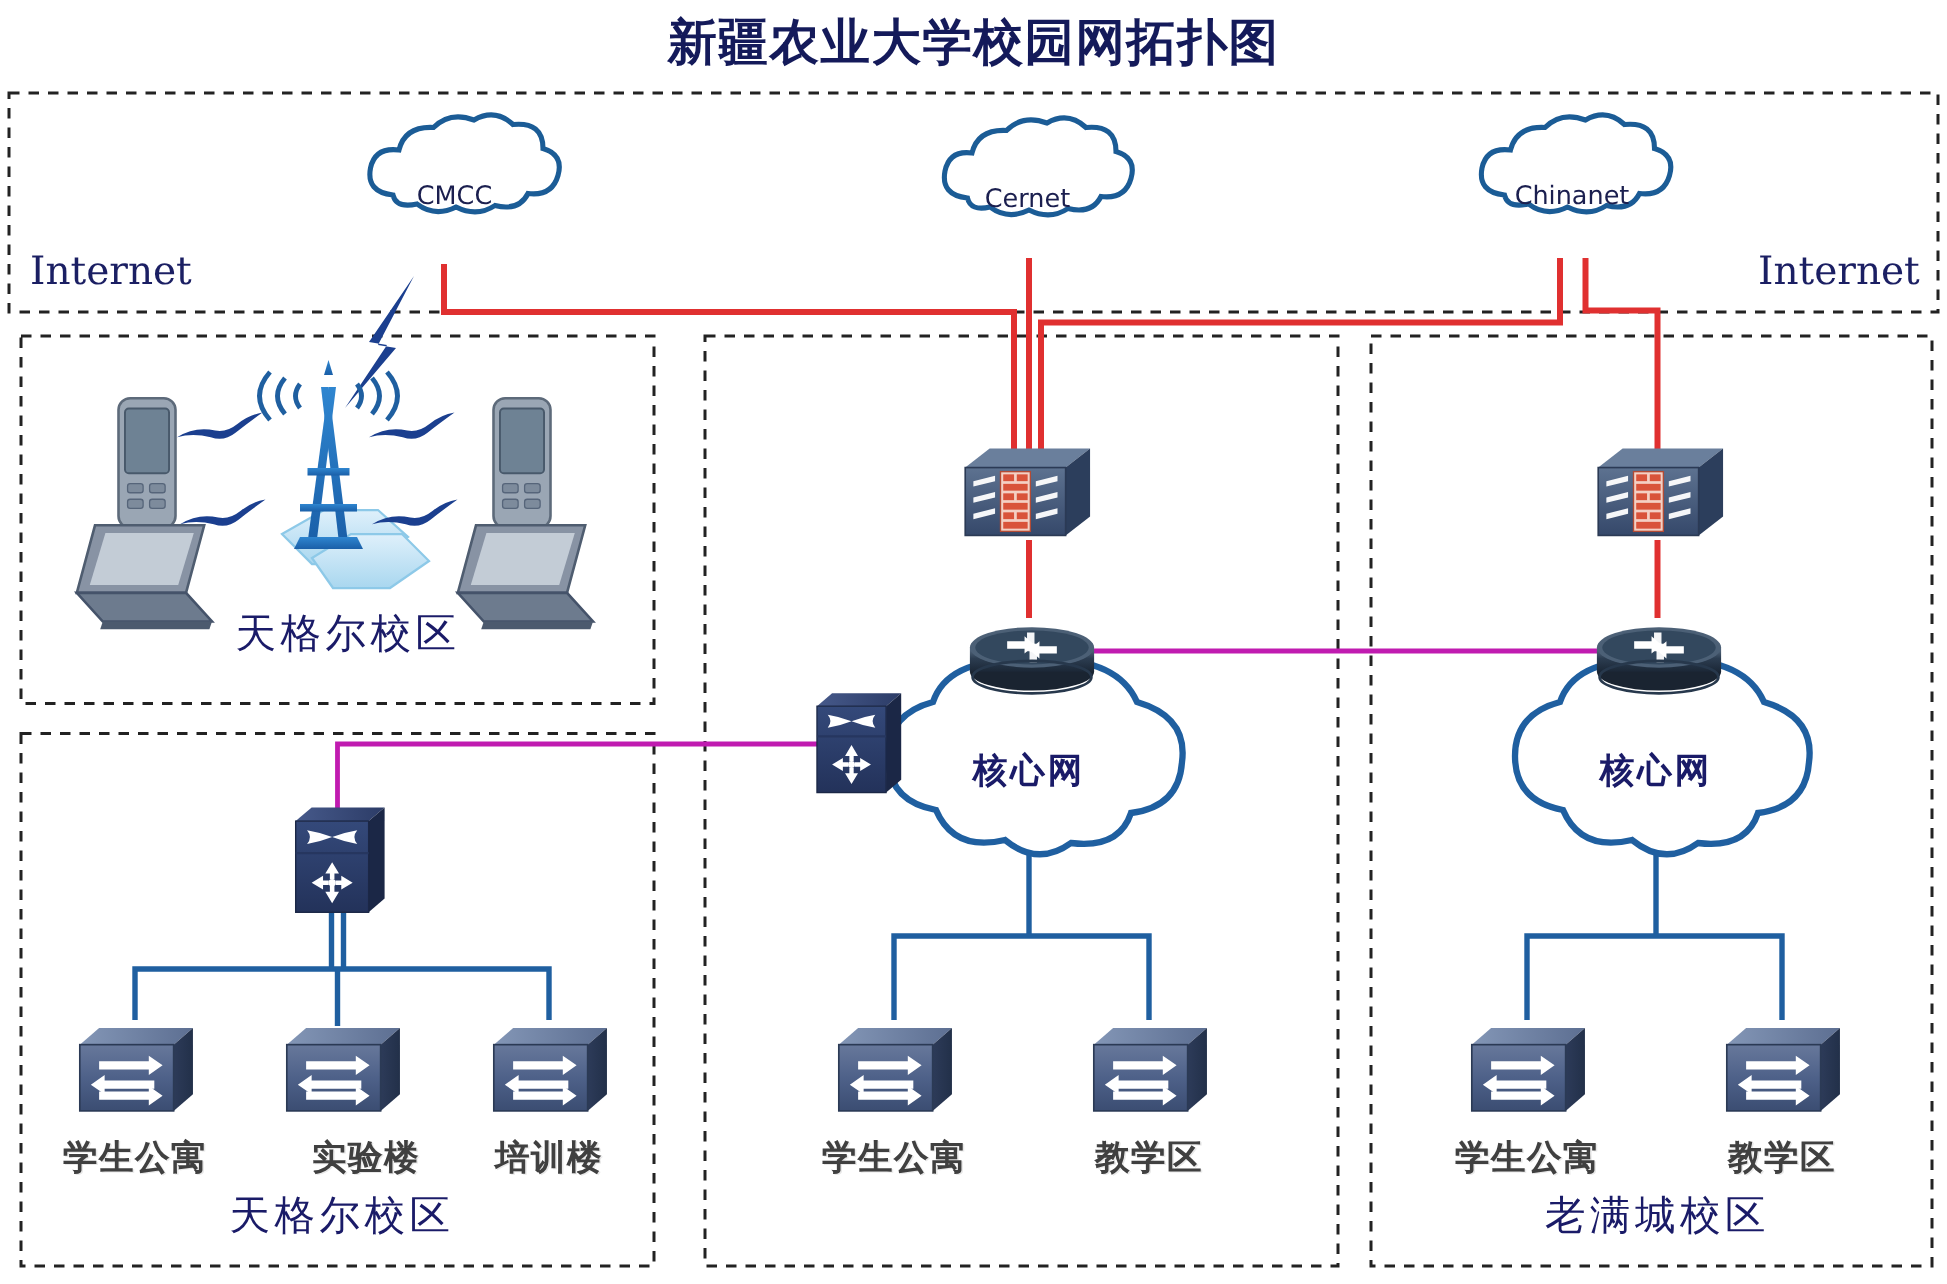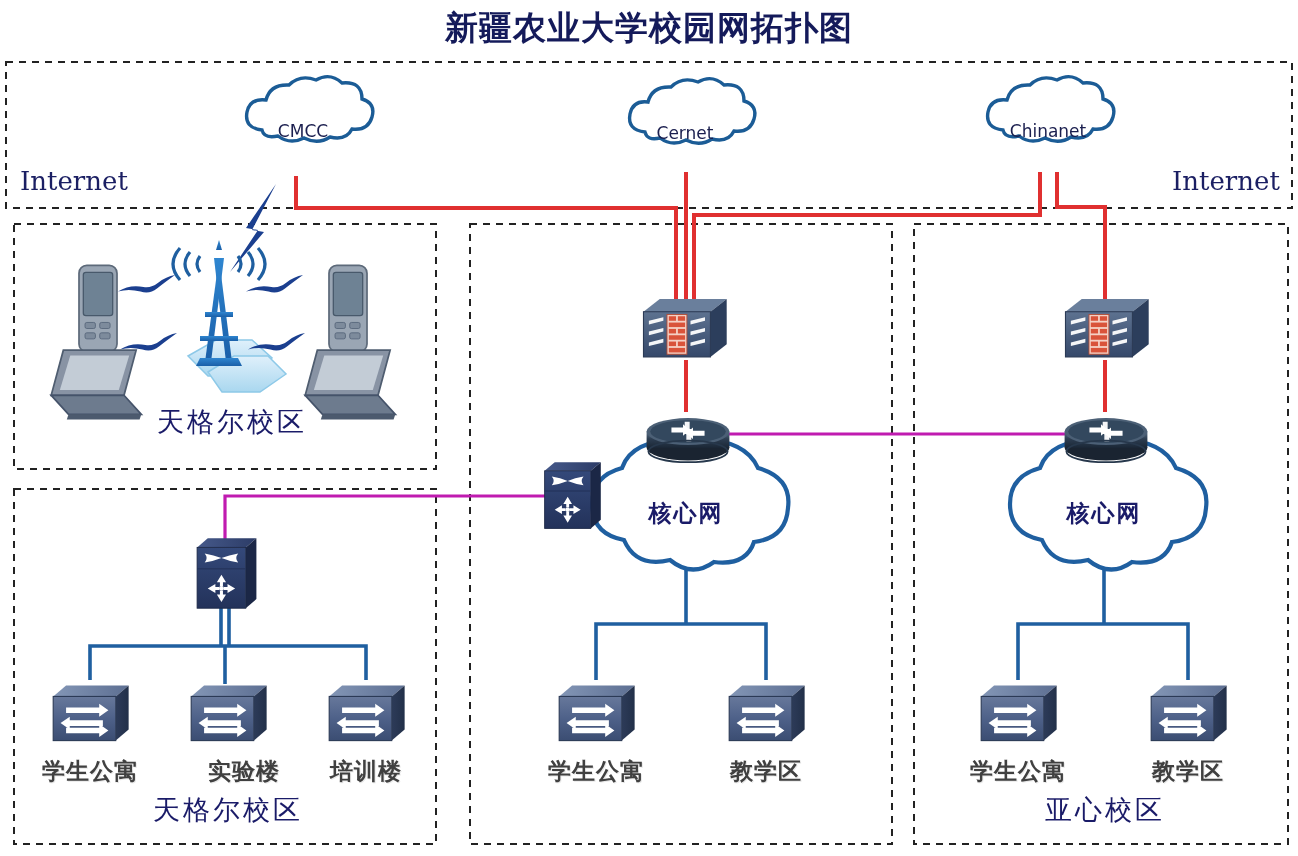--- a/index.html
+++ b/index.html
@@ -289,21 +289,21 @@
 
   <div class="lbl cloudtxt ctr" style="left:303px;top:121px;">CMCC</div>
   <div class="lbl cloudtxt ctr" style="left:685px;top:123px;">Cernet</div>
   <div class="lbl cloudtxt ctr" style="left:1048px;top:121px;">Chinanet</div>
 
   <div class="lbl coretxt ctr" style="left:686px;top:498px;">核心网</div>
   <div class="lbl coretxt ctr" style="left:1104px;top:498px;">核心网</div>
 
   <div class="lbl zone ctr" style="left:232px;top:404px;text-align:center;">天格尔校区</div>
   <div class="lbl zone ctr" style="left:228px;top:792px;">天格尔校区</div>
-  <div class="lbl zone ctr" style="left:1105px;top:792px;">亚心校区</div>
+  <div class="lbl zone ctr" style="left:1105px;top:792px;">老满城校区</div>
 
   <div class="lbl dev ctr" style="left:90px;top:756px;">学生公寓</div>
   <div class="lbl dev ctr" style="left:228px;top:756px;margin-left:16px;">实验楼</div>
   <div class="lbl dev ctr" style="left:366px;top:756px;">培训楼</div>
 
   <div class="lbl dev ctr" style="left:596px;top:756px;">学生公寓</div>
   <div class="lbl dev ctr" style="left:766px;top:756px;">教学区</div>
 
   <div class="lbl dev ctr" style="left:1018px;top:756px;">学生公寓</div>
   <div class="lbl dev ctr" style="left:1188px;top:756px;">教学区</div>

